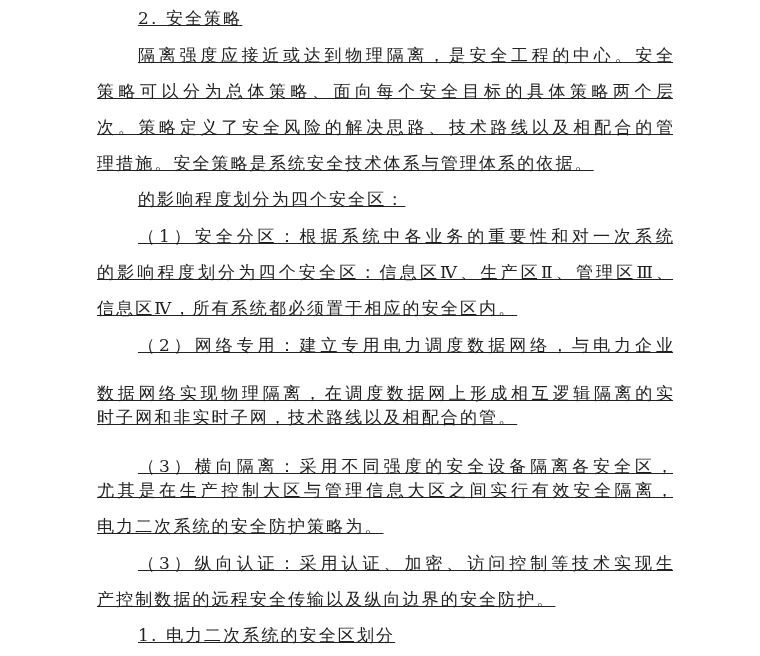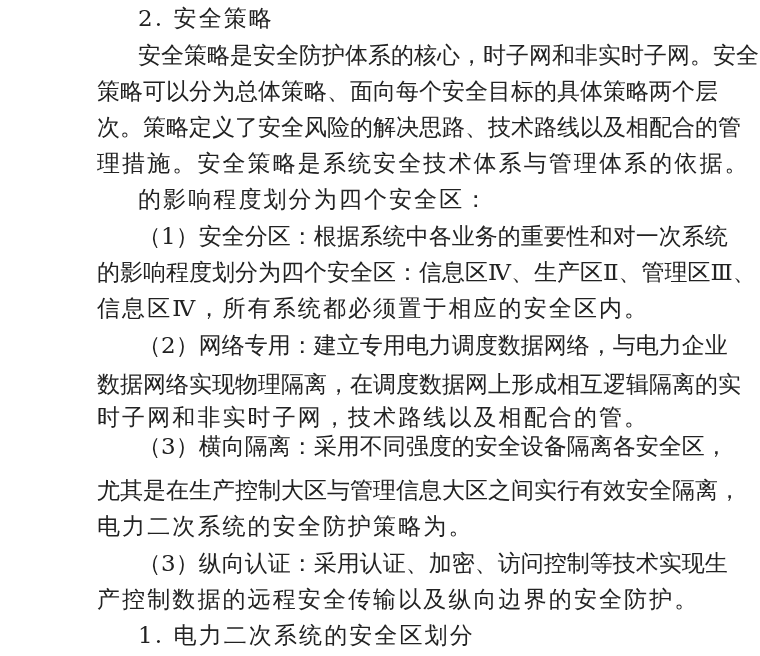--- a/index.html
+++ b/index.html
@@ -1,47 +1,47 @@
 <!DOCTYPE html>
 <html><head>
 <meta charset="utf-8">
 <style>
   html, body { margin: 0; padding: 0; background: #ffffff; }
   body { width: 760px; height: 656px; overflow: hidden; position: relative;
          font-family: "DejaVu Serif", serif; color: #222; }
   .page { position: absolute; left: 97px; top: 0; width: 576px; }
   .line { position: absolute; left: 0; height: 36px; line-height: 36px;
-          font-size: 23px; white-space: nowrap; letter-spacing: 2.1px; }
+          font-size: 17px; white-space: nowrap; letter-spacing: 2.1px; text-decoration: underline; }
   .indent { left: 41px; }
   .heading { left: 41px; }
   .just { width: 576px; text-align: justify; text-align-last: justify; letter-spacing: 0; }
   .just.indent { width: 535px; }
 </style>
 </head>
 <body>
 
 <div class="page">
   <div class="line heading" style="top:0px">2. 安全策略</div>
 
-  <div class="line indent just" style="top:37px">安全策略是安全防护体系的核心，时子网和非实时子网。安全</div>
+  <div class="line indent just" style="top:37px">隔离强度应接近或达到物理隔离，是安全工程的中心。安全</div>
   <div class="line just" style="top:73px">策略可以分为总体策略、面向每个安全目标的具体策略两个层</div>
   <div class="line just" style="top:109px">次。策略定义了安全风险的解决思路、技术路线以及相配合的管</div>
   <div class="line" style="top:145px">理措施。安全策略是系统安全技术体系与管理体系的依据。</div>
 
   <div class="line indent" style="top:181px">的影响程度划分为四个安全区：</div>
 
   <div class="line indent just" style="top:218px">（1）安全分区：根据系统中各业务的重要性和对一次系统</div>
   <div class="line just" style="top:254px">的影响程度划分为四个安全区：信息区Ⅳ、生产区Ⅱ、管理区Ⅲ、</div>
   <div class="line" style="top:290px">信息区Ⅳ，所有系统都必须置于相应的安全区内。</div>
 
   <div class="line indent just" style="top:327px">（2）网络专用：建立专用电力调度数据网络，与电力企业</div>
-  <div class="line just" style="top:366px">数据网络实现物理隔离，在调度数据网上形成相互逻辑隔离的实</div>
+  <div class="line just" style="top:375px">数据网络实现物理隔离，在调度数据网上形成相互逻辑隔离的实</div>
   <div class="line" style="top:399px">时子网和非实时子网，技术路线以及相配合的管。</div>
 
-  <div class="line indent just" style="top:428px">（3）横向隔离：采用不同强度的安全设备隔离各安全区，</div>
+  <div class="line indent just" style="top:448px">（3）横向隔离：采用不同强度的安全设备隔离各安全区，</div>
   <div class="line just" style="top:472px">尤其是在生产控制大区与管理信息大区之间实行有效安全隔离，</div>
   <div class="line" style="top:508px">电力二次系统的安全防护策略为。</div>
 
   <div class="line indent just" style="top:545px">（3）纵向认证：采用认证、加密、访问控制等技术实现生</div>
   <div class="line" style="top:581px">产控制数据的远程安全传输以及纵向边界的安全防护。</div>
 
   <div class="line heading" style="top:617px">1. 电力二次系统的安全区划分</div>
 </div>
 
 </body></html>

